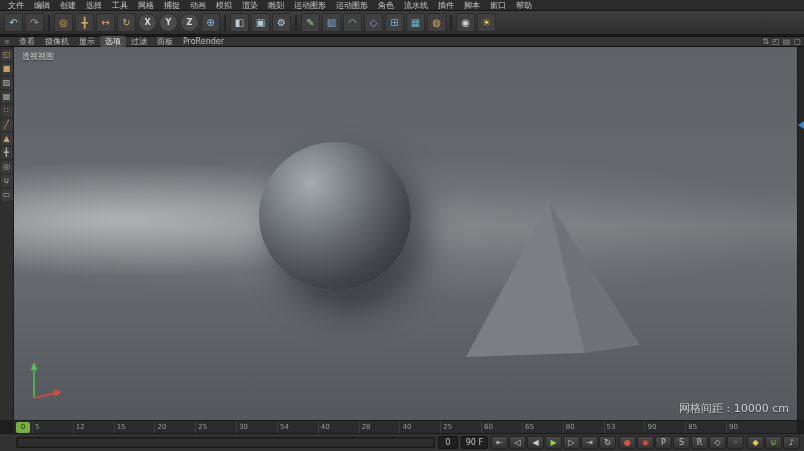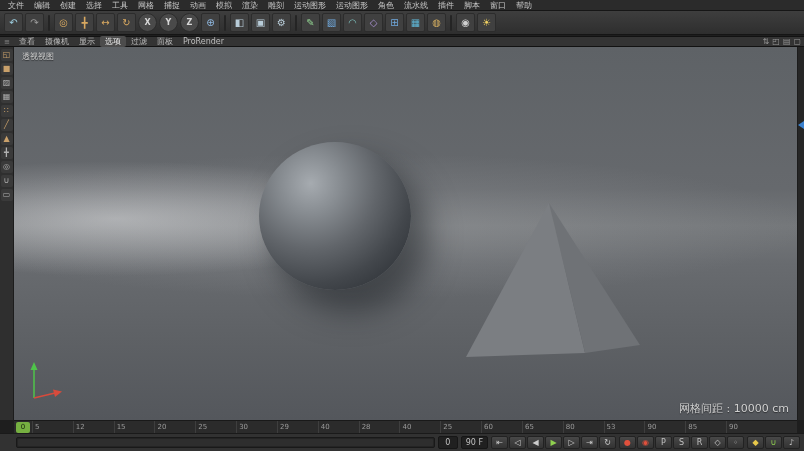--- a/index.html
+++ b/index.html
@@ -277,21 +277,21 @@
         <span class="tick">12</span>
 
         <span class="tick">15</span>
 
         <span class="tick">20</span>
 
         <span class="tick">25</span>
 
         <span class="tick">30</span>
 
-        <span class="tick">29</span>
+        <span class="tick">54</span>
 
         <span class="tick">40</span>
 
         <span class="tick">28</span>
 
         <span class="tick">40</span>
 
         <span class="tick">25</span>
 
         <span class="tick">60</span>

